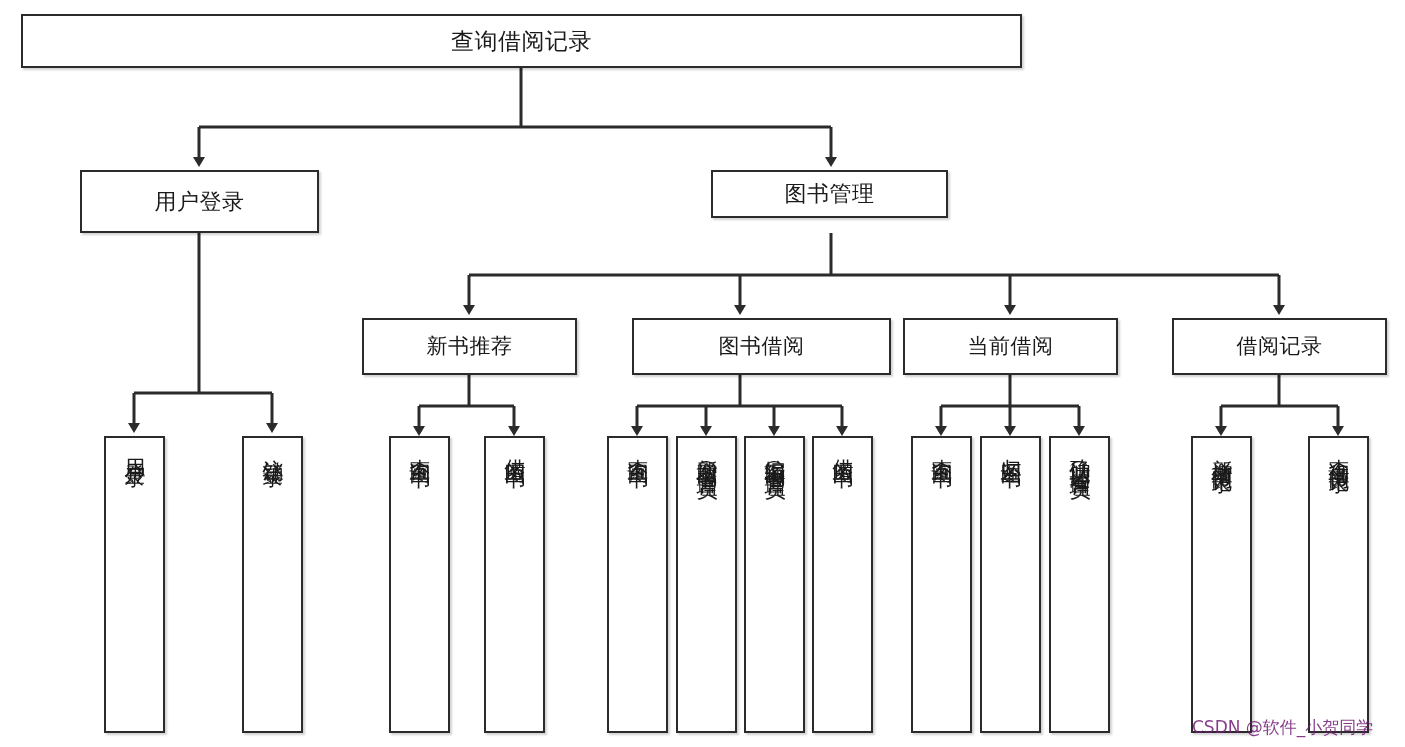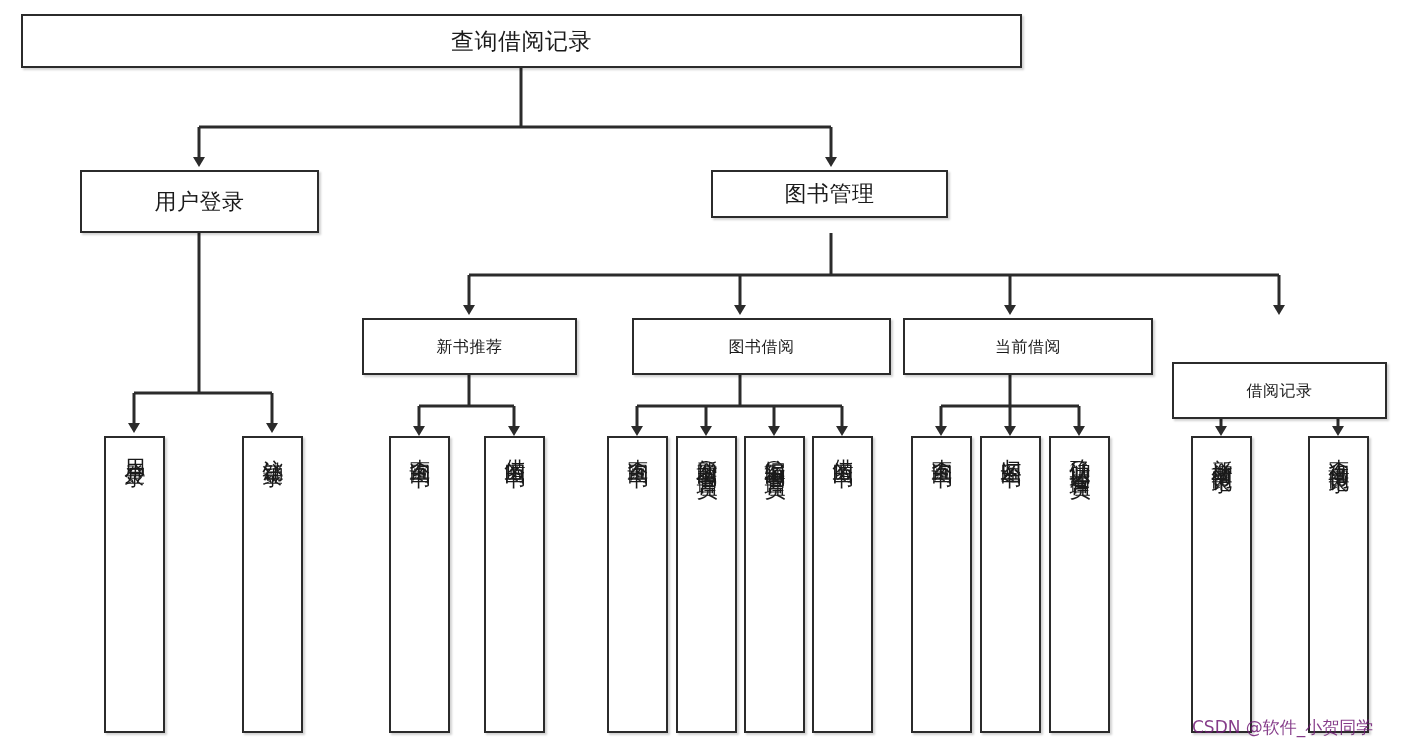--- a/index.html
+++ b/index.html
@@ -38,21 +38,21 @@
   }
   .node-label {
     color: #1a1a1a;
     text-align: center;
     letter-spacing: 0.5px;
     line-height: 1.25;
     white-space: nowrap;
   }
   .lvl0 .node-label { font-size: 23px; }
   .lvl1 .node-label { font-size: 22px; }
-  .lvl2 .node-label { font-size: 16px; }
+  .lvl2 .node-label { font-size: 21px; }
   .leaf .node-label {
     font-size: 21px;
     writing-mode: vertical-rl;
     text-orientation: upright;
     letter-spacing: 3px;
     line-height: 1;
   }
   .leaf {
     align-items: flex-start;
     padding-top: 4px;
@@ -135,25 +135,25 @@
   </div>
 
   <div class="node-box lvl2" style="left:362px; top:318px; width:215px; height:57px;">
     <span class="node-label">新书推荐</span>
   </div>
 
   <div class="node-box lvl2" style="left:632px; top:318px; width:259px; height:57px;">
     <span class="node-label">图书借阅</span>
   </div>
 
-  <div class="node-box lvl2" style="left:903px; top:318px; width:250px; height:57px;">
+  <div class="node-box lvl2" style="left:903px; top:318px; width:215px; height:57px;">
     <span class="node-label">当前借阅</span>
   </div>
 
-  <div class="node-box lvl2" style="left:1172px; top:318px; width:215px; height:57px;margin-top:44px;">
+  <div class="node-box lvl2" style="left:1172px; top:318px; width:215px; height:57px;">
     <span class="node-label">借阅记录</span>
   </div>
 
   <div class="node-box leaf" style="left:104px; top:436px; width:61px; height:297px;">
     <span class="node-label">用户登录</span>
   </div>
   <div class="node-box leaf" style="left:242px; top:436px; width:61px; height:297px;">
     <span class="node-label">注销登录</span>
   </div>
 

